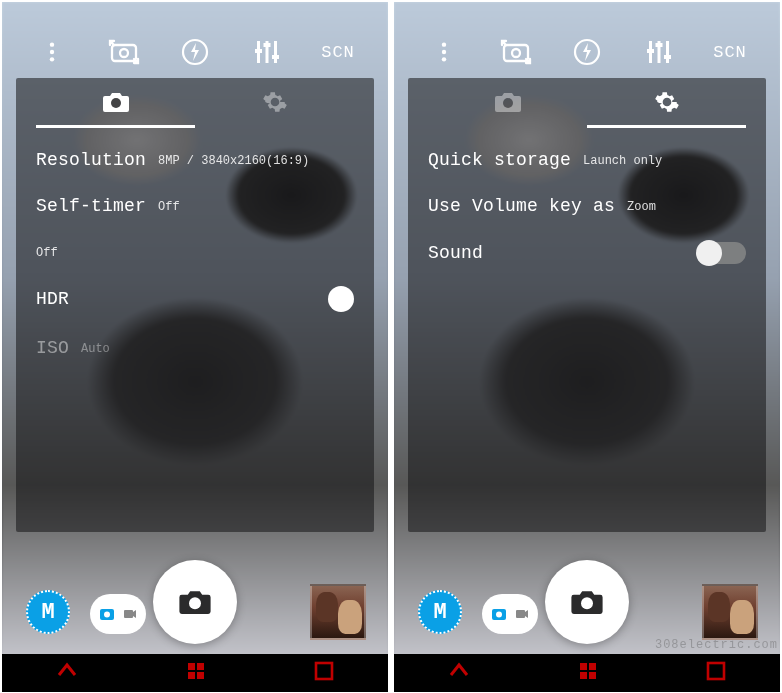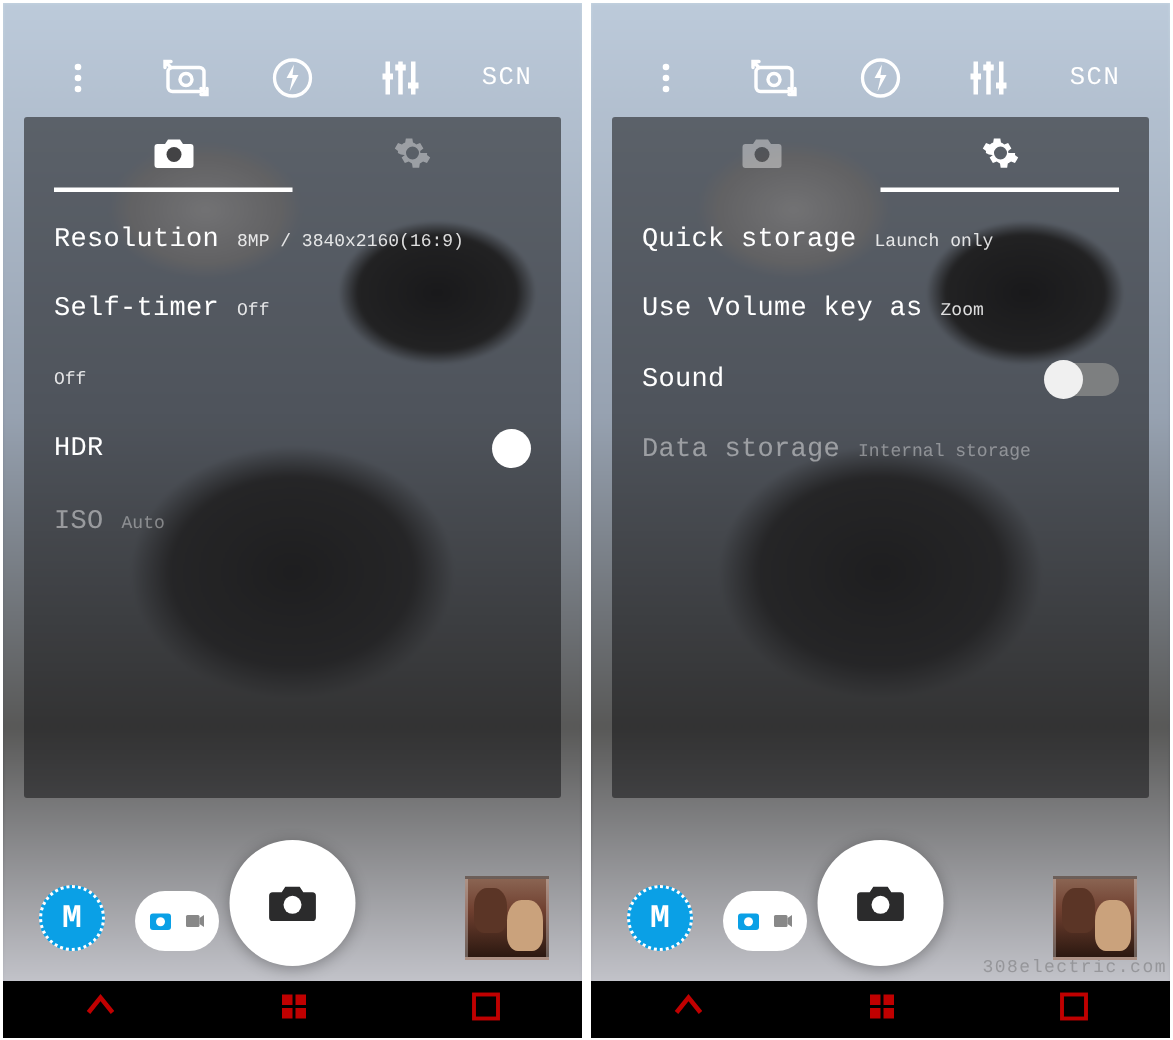--- a/index.html
+++ b/index.html
@@ -364,26 +364,20 @@
           <div class="title">Use Volume key as</div>
           <div class="value">Zoom</div>
         </div>
       </div>
       <div class="row">
         <div class="labels">
           <div class="title">Sound</div>
         </div>
         <div class="toggle off" style="background:#7d7f80"></div>
       </div>
-      <div class="row faded">
-        <div class="labels">
-          <div class="title">Data storage</div>
-          <div class="value">Internal storage</div>
-        </div>
-      </div>
     </div>
   </div>
 
   <div class="bottombar">
     <div class="mode-badge">M</div>
     <div class="switch-cam">
       <svg width="20" height="16" viewBox="0 0 20 16" fill="#0aa0e6">
           <rect x="1" y="3" width="14" height="11" rx="2"></rect>
           <circle cx="8" cy="8.5" r="3" fill="#fff"></circle>
         </svg>

